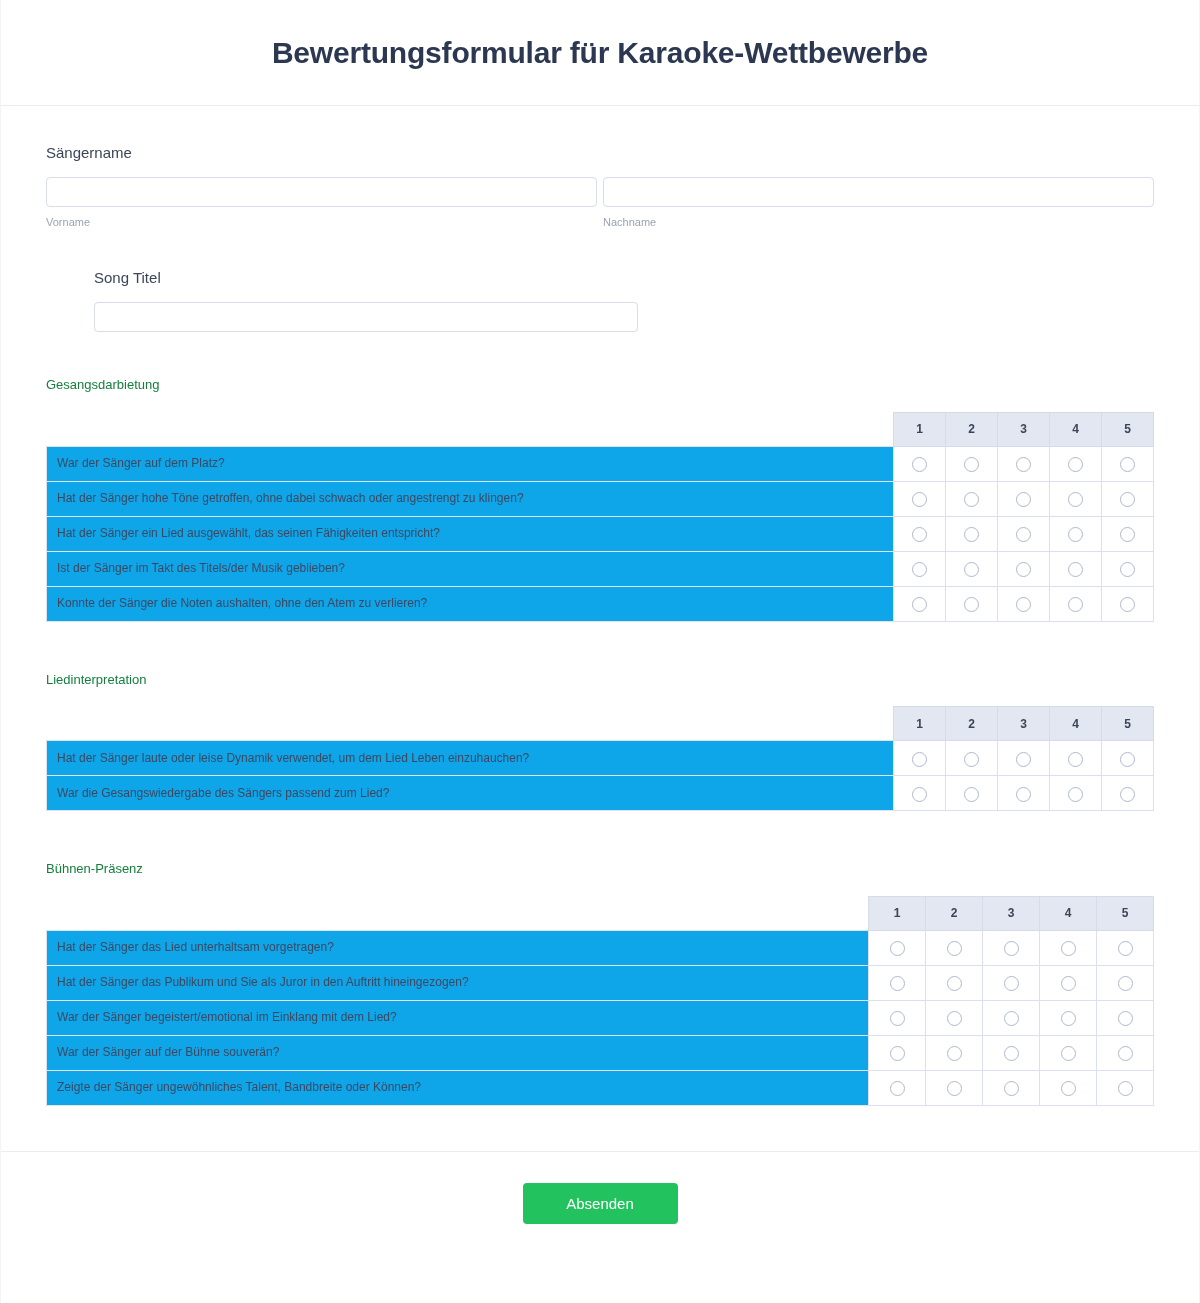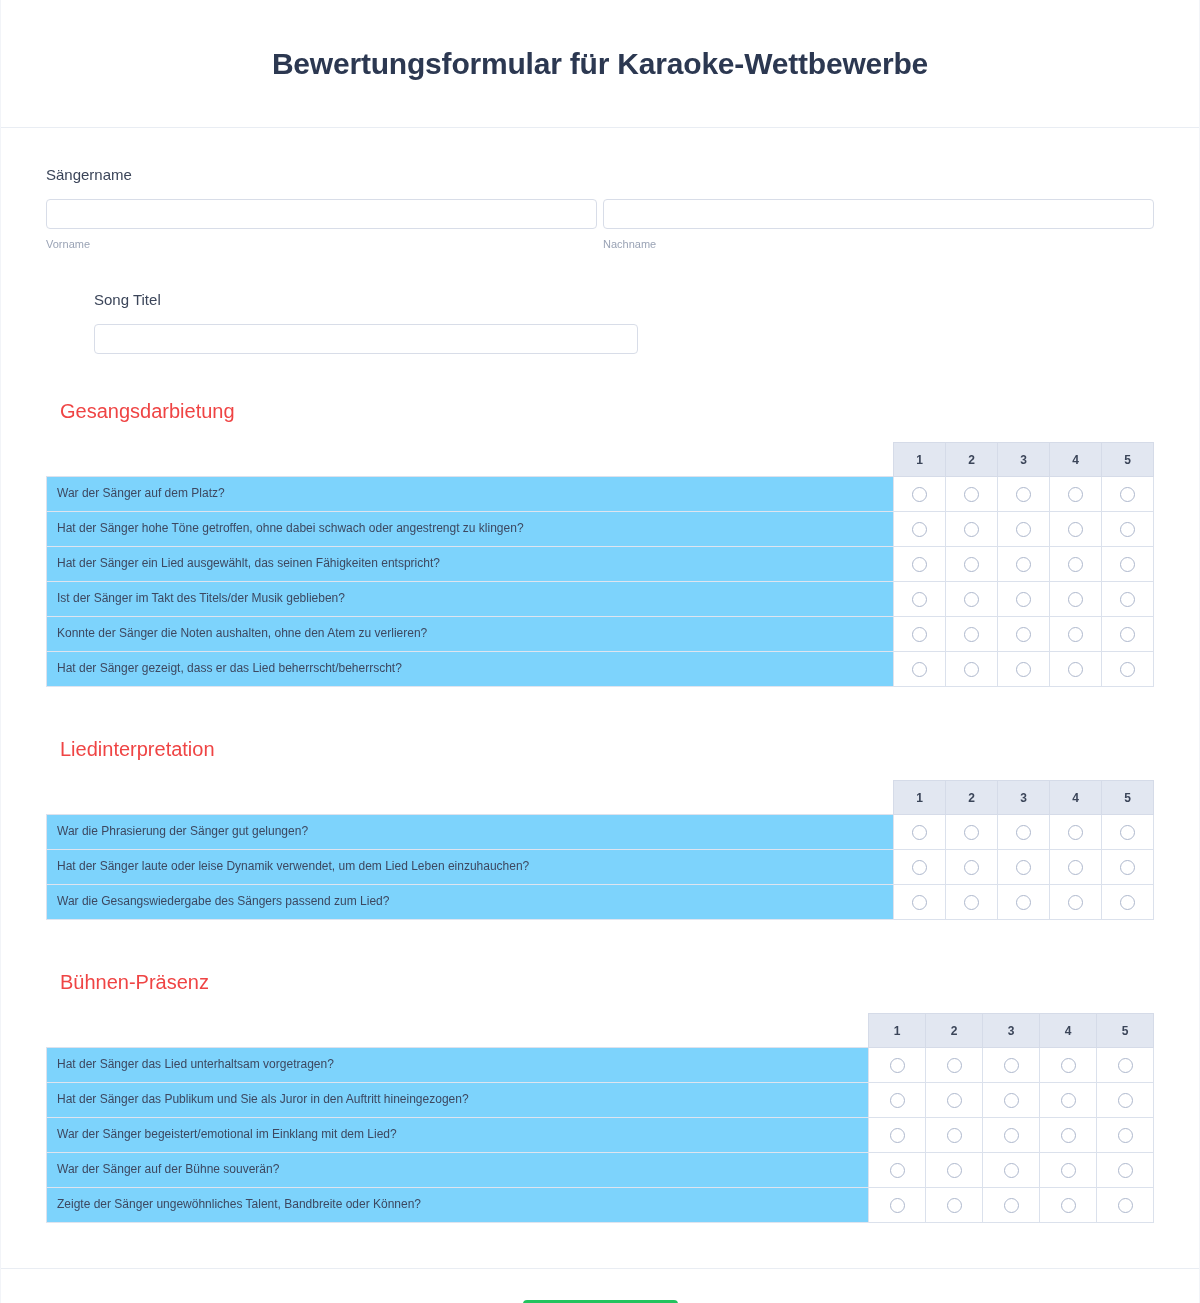--- a/index.html
+++ b/index.html
@@ -21,21 +21,21 @@
     width: 1200px;
     min-height: 1303px;
     background: #ffffff;
     border-left: 1px solid #f2f4f8;
     border-right: 1px solid #f2f4f8;
     position: relative;
   }
 
   
   .form-header {
-    height: 128px;
+    height: 106px;
     display: flex;
     align-items: center;
     justify-content: center;
     border-bottom: 1px solid #e9edf3;
     background: #ffffff;
   }
   .form-title {
     font-size: 30px;
     font-weight: bold;
     color: #2c3851;
@@ -87,25 +87,24 @@
   }
 
   .song-block { margin-top: 40px; margin-left: 48px; }
   .song-input-wrap { width: 544px; }
 
   
   .matrix-section { margin-top: 50px; }
   .matrix-section.first { margin-top: 45px; }
 
   .section-label {
-    font-size: 20px;
-    color: #ef4444;
+    font-size: 13px;
+    color: #15803d;
     margin-bottom: 0;
     line-height: 1.2;
-    margin-left: 14px;
   }
 
   .matrix-table {
     width: 100%;
     border-collapse: collapse;
     table-layout: fixed;
     margin-top: 19px;
   }
   .matrix-table col.q-col { width: auto; }
   .matrix-table col.r-col { width: 52px; }
@@ -125,21 +124,21 @@
     background: transparent;
     border: none;
   }
 
   .matrix-table tbody td {
     height: 35px;
     vertical-align: middle;
     border: 1px solid #d9dfea;
   }
   .matrix-table tbody td.q-cell {
-    background: #7dd3fc;
+    background: #0ea5e9;
     border-left: 1px solid #dde2ed;
     border-right: 1px solid #dde2ed;
     border-top: 1px solid #dfe4ef;
     border-bottom: 1px solid #dfe4ef;
     font-size: 12px;
     color: #3d4860;
     padding: 0 0 0 10px;
     line-height: 1.3;
   }
   .matrix-table tbody tr:first-child td.q-cell { border-top: 1px solid #dde2ed; }
@@ -270,28 +269,20 @@
                 <td class="r-cell"><span class="radio-dot"></span></td>
               </tr>
               <tr>
                 <td class="q-cell">Konnte der Sänger die Noten aushalten, ohne den Atem zu verlieren?</td>
                 <td class="r-cell"><span class="radio-dot"></span></td>
                 <td class="r-cell"><span class="radio-dot"></span></td>
                 <td class="r-cell"><span class="radio-dot"></span></td>
                 <td class="r-cell"><span class="radio-dot"></span></td>
                 <td class="r-cell"><span class="radio-dot"></span></td>
               </tr>
-              <tr>
-                <td class="q-cell">Hat der Sänger gezeigt, dass er das Lied beherrscht/beherrscht?</td>
-                <td class="r-cell"><span class="radio-dot"></span></td>
-                <td class="r-cell"><span class="radio-dot"></span></td>
-                <td class="r-cell"><span class="radio-dot"></span></td>
-                <td class="r-cell"><span class="radio-dot"></span></td>
-                <td class="r-cell"><span class="radio-dot"></span></td>
-              </tr>
             </tbody>
           </table>
         </div>
         <div class="matrix-section">
           <div class="section-label">Liedinterpretation</div>
           <table class="matrix-table">
             <colgroup>
               <col class="q-col">
               <col class="r-col">
               <col class="r-col">
@@ -304,28 +295,20 @@
                 <th class="q-head"></th>
                 <th>1</th>
                 <th>2</th>
                 <th>3</th>
                 <th>4</th>
                 <th>5</th>
               </tr>
             </thead>
             <tbody>
               <tr>
-                <td class="q-cell">War die Phrasierung der Sänger gut gelungen?</td>
-                <td class="r-cell"><span class="radio-dot"></span></td>
-                <td class="r-cell"><span class="radio-dot"></span></td>
-                <td class="r-cell"><span class="radio-dot"></span></td>
-                <td class="r-cell"><span class="radio-dot"></span></td>
-                <td class="r-cell"><span class="radio-dot"></span></td>
-              </tr>
-              <tr>
                 <td class="q-cell">Hat der Sänger laute oder leise Dynamik verwendet, um dem Lied Leben einzuhauchen?</td>
                 <td class="r-cell"><span class="radio-dot"></span></td>
                 <td class="r-cell"><span class="radio-dot"></span></td>
                 <td class="r-cell"><span class="radio-dot"></span></td>
                 <td class="r-cell"><span class="radio-dot"></span></td>
                 <td class="r-cell"><span class="radio-dot"></span></td>
               </tr>
               <tr>
                 <td class="q-cell">War die Gesangswiedergabe des Sängers passend zum Lied?</td>
                 <td class="r-cell"><span class="radio-dot"></span></td>

